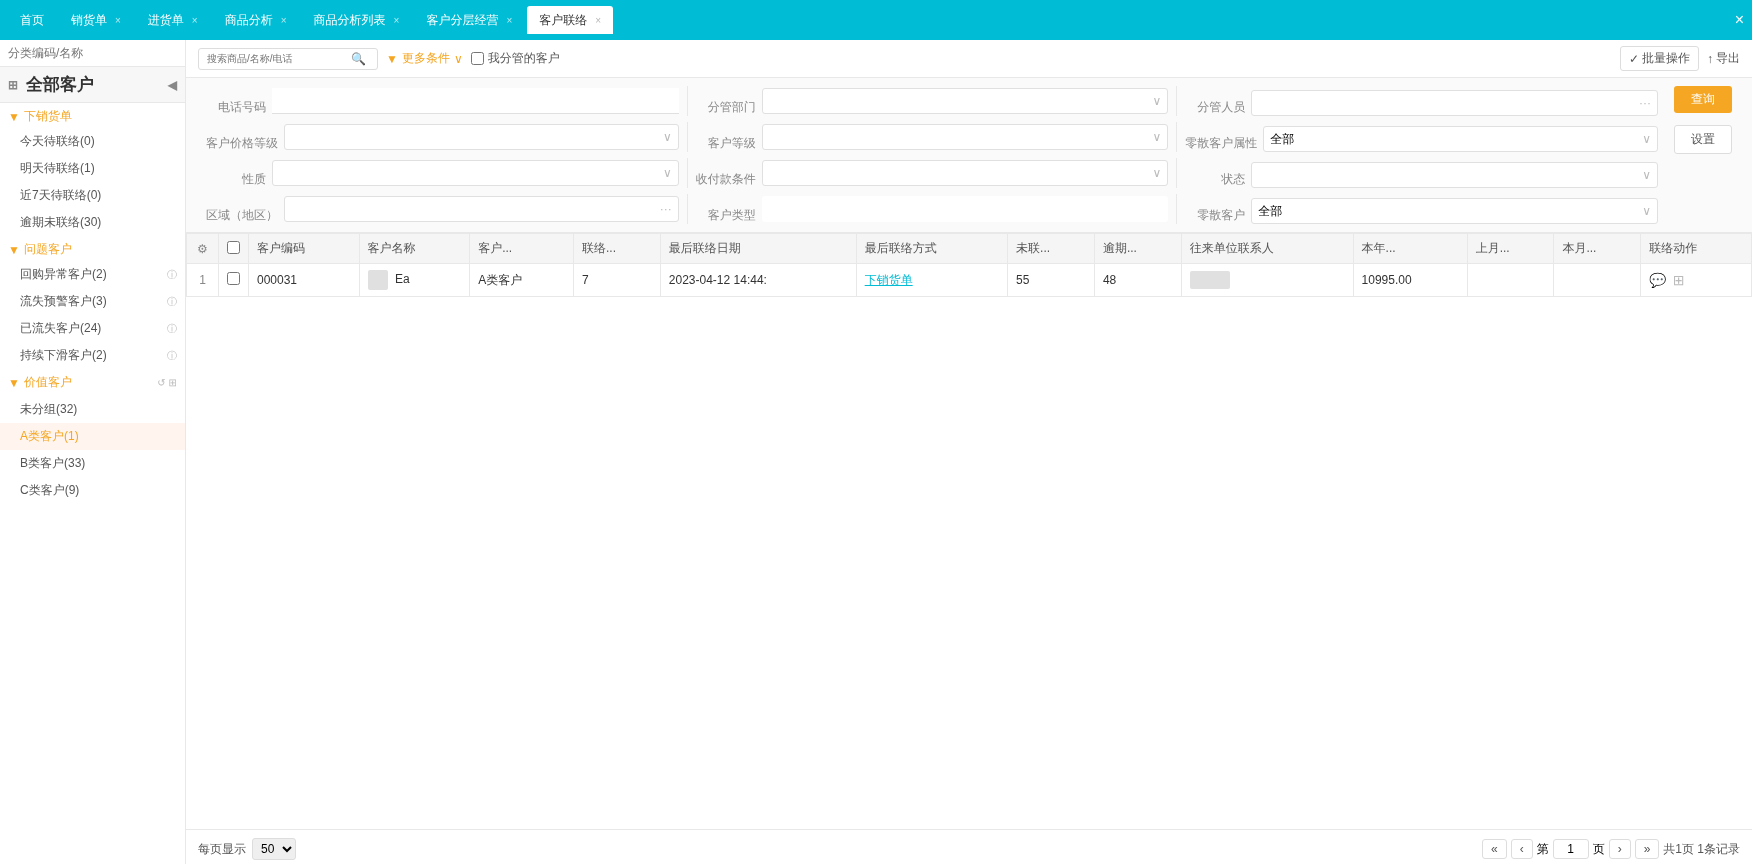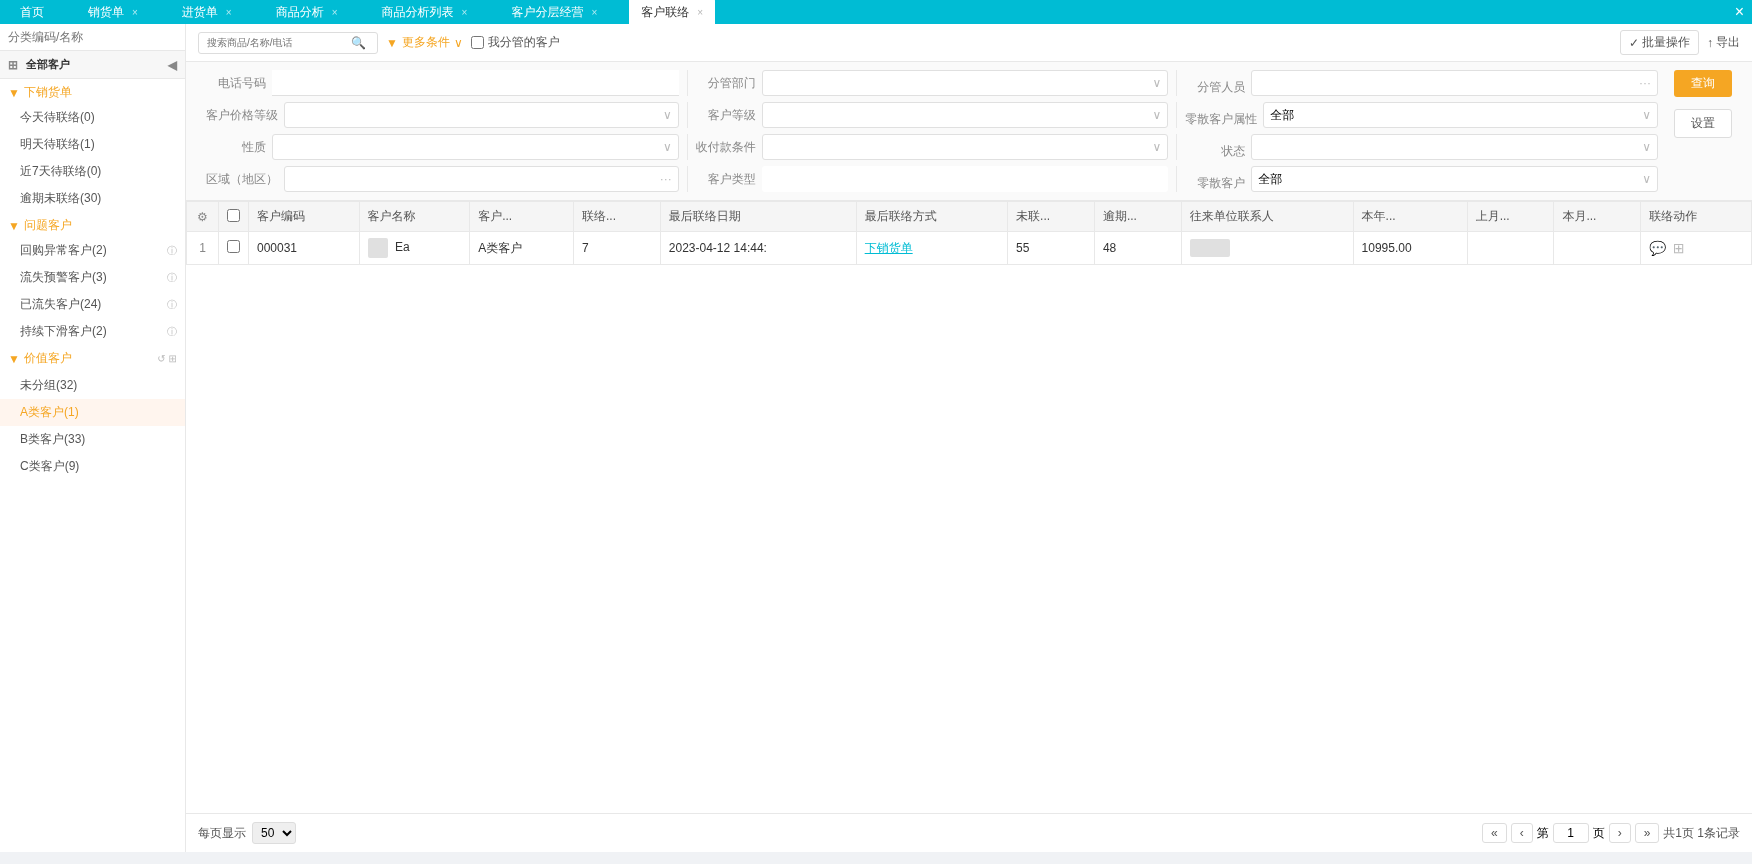--- a/index.html
+++ b/index.html
@@ -1,36 +1,36 @@
 <!DOCTYPE html>
 <html><head>
   <meta charset="utf-8">
   <style>
     * { box-sizing: border-box; margin: 0; padding: 0; font-family: 'Microsoft YaHei', Arial, sans-serif; font-size: 12px; }
     body { background: #f0f2f5; width: 1752px; height: 864px; overflow: hidden; }
 
     
-    .top-nav { display: flex; align-items: center; background: #00bcd4; height: 24px; padding: 0 8px; gap: 20px; text-align: right; }
+    .top-nav { display: flex; align-items: center; background: #00bcd4; height: 40px; padding: 0 8px; gap: 3px; text-align: right; }
     .nav-tab { display: flex; align-items: center; height: 28px; padding: 0 12px; border-radius: 3px 3px 0 0; color: #fff; font-size: 13px; cursor: pointer; white-space: nowrap; gap: 4px; }
     .nav-tab.active { background: #fff; color: #333; }
     .nav-tab.home { background: transparent; color: #fff; }
     .nav-tab .close-x { font-size: 10px; color: inherit; opacity: 0.7; cursor: pointer; margin-left: 4px; }
     .nav-tab.active .close-x { color: #999; }
     .top-nav-close { margin-left: auto; color: #fff; cursor: pointer; font-size: 16px; }
 
     
     .main-layout { display: flex; height: calc(864px - 36px); }
 
     
     .sidebar { width: 186px; background: #fff; border-right: 1px solid #e8e8e8; display: flex; flex-direction: column; overflow-y: auto; }
     .sidebar-search { display: flex; align-items: center; padding: 6px 8px; border-bottom: 1px solid #e8e8e8; }
     .sidebar-search input { flex: 1; border: none; outline: none; font-size: 12px; color: #666; }
     .sidebar-section-header { display: flex; align-items: center; justify-content: space-between; padding: 6px 8px; font-weight: bold; color: #333; background: #f7f7f7; border-bottom: 1px solid #e8e8e8; cursor: pointer; }
     .sidebar-section-header .grid-icon { color: #888; margin-right: 4px; }
-    .sidebar-section-title { font-size: 11px; color: #333; font-weight: bold; }
+    .sidebar-section-title { font-size: 17px; color: #333; font-weight: bold; }
     .sidebar-collapse-icon { color: #888; cursor: pointer; }
     .sidebar-group-label { padding: 5px 8px 3px 8px; color: #f5a623; font-size: 12px; display: flex; align-items: center; gap: 4px; }
     .sidebar-group-label .triangle { color: #f5a623; }
     .sidebar-item { padding: 5px 8px 5px 20px; color: #555; cursor: pointer; display: flex; align-items: center; justify-content: space-between; }
     .sidebar-item.active { background: #fff5ee; color: #f5a623; }
     .sidebar-item .info-icon { color: #bbb; font-size: 10px; }
     .sidebar-item-label { flex: 1; }
     .sidebar-group-header { padding: 5px 8px; color: #f5a623; font-size: 12px; display: flex; align-items: center; gap: 4px; cursor: pointer; }
     .sidebar-group-header .icons { display: flex; gap: 3px; margin-left: auto; }
     .sidebar-group-header .icons span { color: #bbb; font-size: 10px; cursor: pointer; }
@@ -47,21 +47,21 @@
     .filter-right { margin-left: auto; display: flex; gap: 8px; }
     .btn-batch { display: flex; align-items: center; gap: 3px; color: #555; cursor: pointer; font-size: 12px; border: 1px solid #ddd; padding: 3px 8px; border-radius: 3px; }
     .btn-export { display: flex; align-items: center; gap: 3px; color: #555; cursor: pointer; font-size: 12px; }
 
     
     .adv-filter { background: #fafafa; border-bottom: 1px solid #e8e8e8; padding: 8px 12px; }
     .adv-filter-row { display: flex; align-items: center; margin-bottom: 6px; gap: 0; }
     .adv-filter-row:last-child { margin-bottom: 0; }
     .filter-field { display: flex; align-items: center; flex: 1; gap: 6px; padding: 0 8px; border-right: 1px solid #e8e8e8; }
     .filter-field:last-child { border-right: none; align-items: flex-end; }
-    .filter-field-label { color: #888; white-space: nowrap; min-width: 60px; text-align: right; }
+    .filter-field-label { color: #888; white-space: nowrap; min-width: 60px; text-align: right; margin-top: 13px; }
     .filter-field-value { flex: 1; display: flex; align-items: center; justify-content: space-between; border: 1px solid #e0e0e0; border-radius: 3px; padding: 3px 6px; background: #fff; cursor: pointer; min-height: 26px; }
     .filter-field-value .chevron { color: #bbb; }
     .filter-field-value .dots { color: #bbb; }
     .filter-btn-group { display: flex; flex-direction: column; gap: 12px; padding: 0 8px; }
     .btn-query { background: #f5a623; color: #fff; border: none; border-radius: 3px; padding: 5px 16px; cursor: pointer; font-size: 12px; }
     .btn-settings { background: #fff; color: #555; border: 1px solid #ddd; border-radius: 3px; padding: 5px 16px; cursor: pointer; font-size: 12px; }
 
     
     .table-wrap { flex: 1; overflow: auto; }
     table { width: 100%; border-collapse: collapse; }

